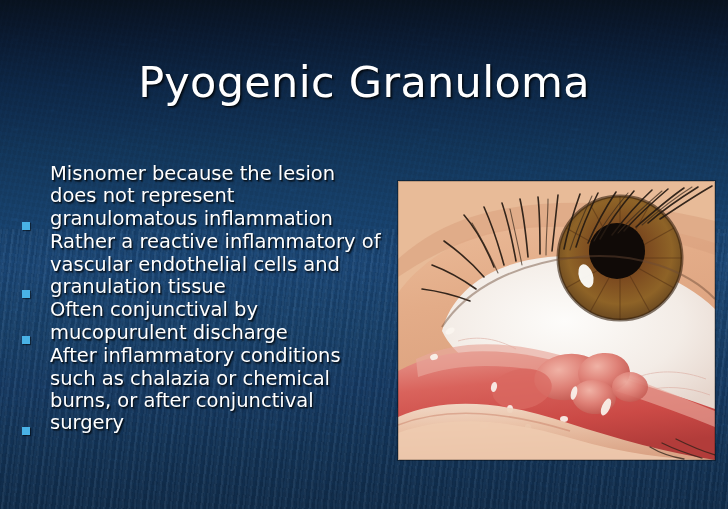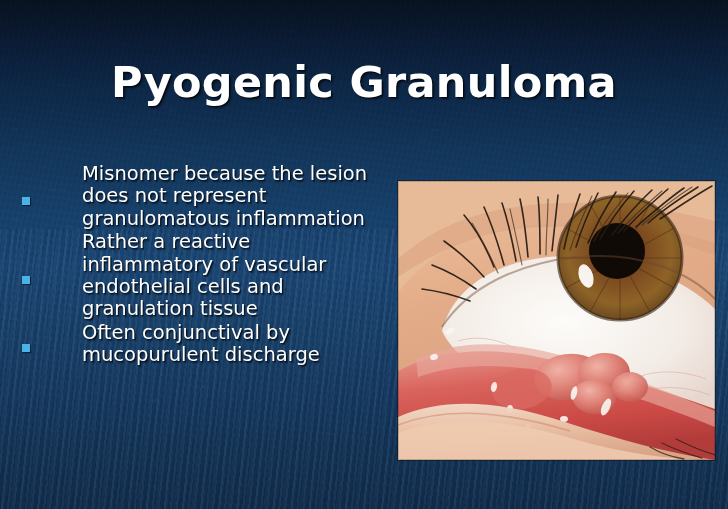--- a/index.html
+++ b/index.html
@@ -63,41 +63,40 @@
 
   
   #title {
     position: absolute;
     left: 0;
     top: 56px;
     width: 728px;
     text-align: center;
     color: #ffffff;
     font-size: 43px;
-    font-weight: 700;
+    font-weight: 400;
     letter-spacing: .3px;
     line-height: 52px;
     white-space: nowrap;
     text-shadow:
       2px 2px 2px rgba(0,0,0,.55),
       1px 1px 0 rgba(0,0,0,.45);
   }
 
   
   #body {
     position: absolute;
     left: 22px;
     top: 163px;
     width: 362px;
   }
   .bullet-row {
     display: flex;
-    align-items: center;
+    align-items: flex-end;
     margin-bottom: 1px;
-    gap: 32px;
   }
   .bullet-marker {
     flex: 0 0 auto;
     width: 8px;
     height: 8px;
     margin-top: 8px;
     margin-right: 20px;
     background: #49b2e6;
     box-shadow: 1px 1px 1px rgba(0,0,0,.5);
   }
@@ -145,20 +144,24 @@
       <span class="bullet-marker"></span>
       <span class="bullet-text">Rather a reactive inflammatory of vascular endothelial cells and granulation tissue</span>
     </div>
 
 
     <div class="bullet-row">
       <span class="bullet-marker"></span>
       <span class="bullet-text">Often conjunctival by mucopurulent discharge</span>
     </div>
 
+    <div class="bullet-row">
+      <span class="bullet-marker"></span>
+      <span class="bullet-text">After inflammatory conditions such as chalazia or chemical burns, or after conjunctival surgery</span>
+    </div>
 
   </div>
 
   <div id="photo-frame">
     <svg viewBox="0 0 317 279" preserveAspectRatio="none">
       <defs>
         <radialGradient id="irisGrad" cx="50%" cy="45%" r="62%">
           <stop offset="0%" stop-color="#5c3316"></stop>
           <stop offset="38%" stop-color="#7d4c20"></stop>
           <stop offset="68%" stop-color="#8e6327"></stop>

